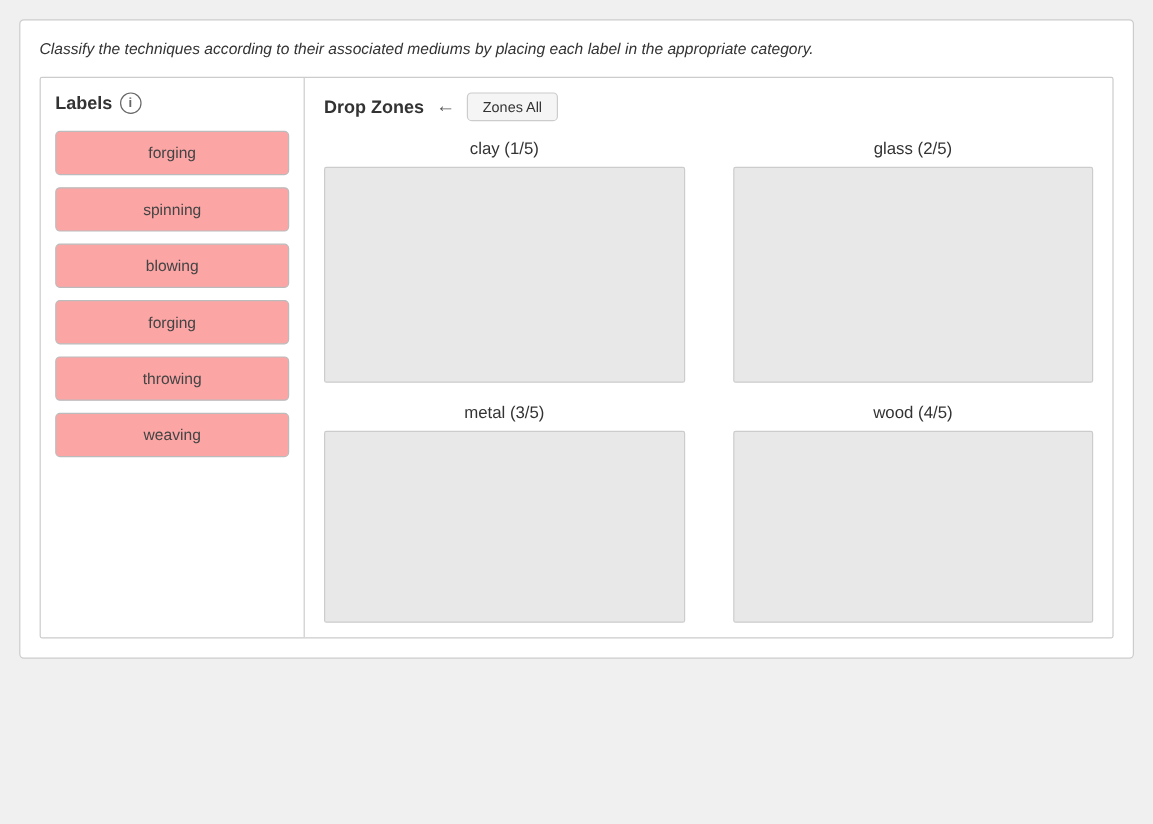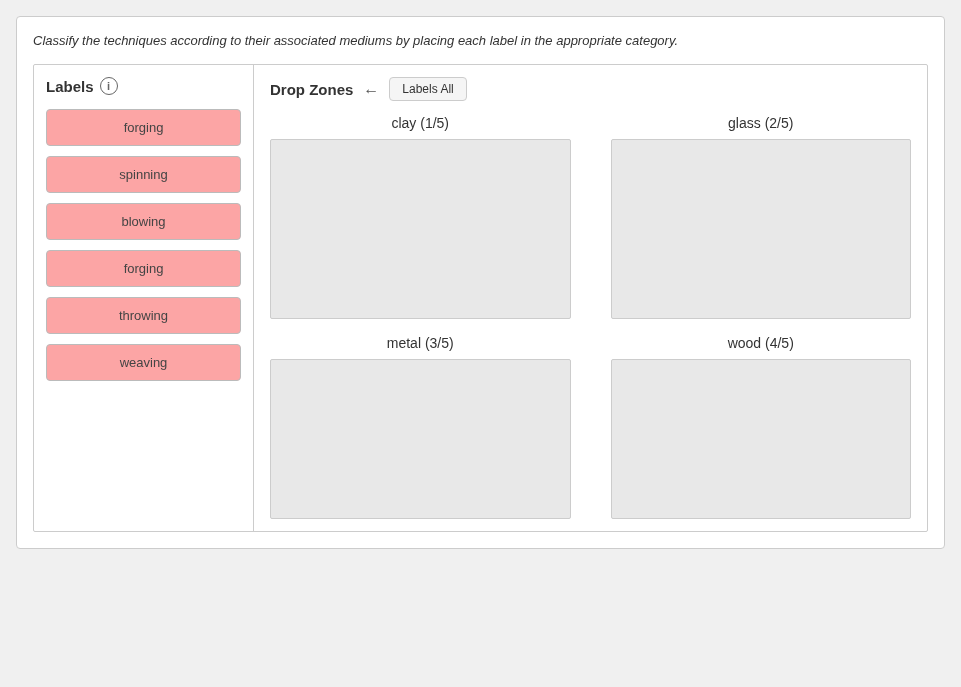--- a/index.html
+++ b/index.html
@@ -177,21 +177,21 @@
       </div>
       <div class="label-item" draggable="true">
         <span>weaving</span>
       </div>
     </div>
 
     <div class="dropzones-panel">
       <div class="dropzones-header">
         <span>Drop Zones</span>
         <span class="back-arrow">←</span>
-        <button class="reset-btn">Labels All</button>
+        <button class="reset-btn">Zones All</button>
       </div>
 
       <div class="drop-grid">
 
         <div class="drop-category">
           <div class="category-label">clay (1/5)</div>
           <div class="drop-zone"></div>
         </div>
 
         <div class="drop-category">

